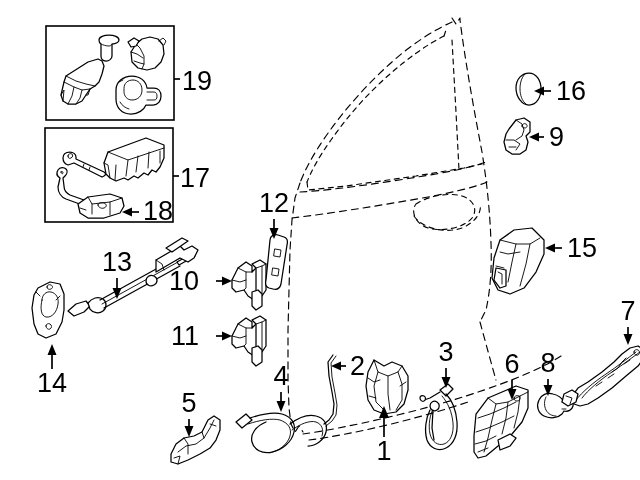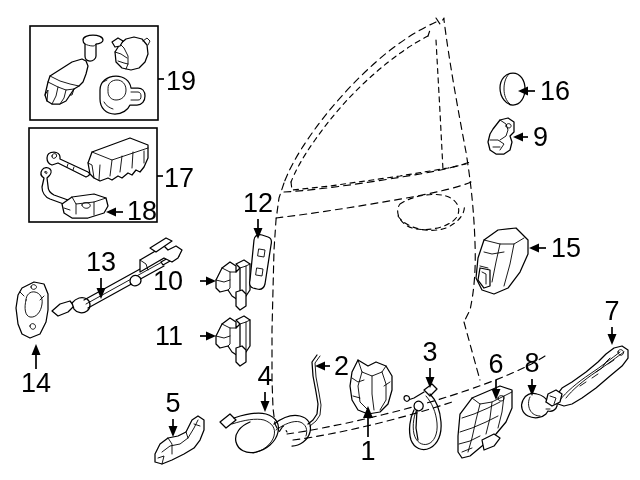--- a/index.html
+++ b/index.html
@@ -9,21 +9,21 @@
   }
   body {
     width: 640px;
     height: 480px;
     font-family: "Liberation Sans", sans-serif;
     overflow: hidden;
     position: relative;
   }
   #diagram-root {
     position: absolute;
-    left: 0;
+    left: 16px;
     top: 0;
     width: 512px;
     height: 480px;
   }
   svg.diagram {
     display: block;
     width: 640px;
     height: 480px;
     background: #ffffff;
   }

